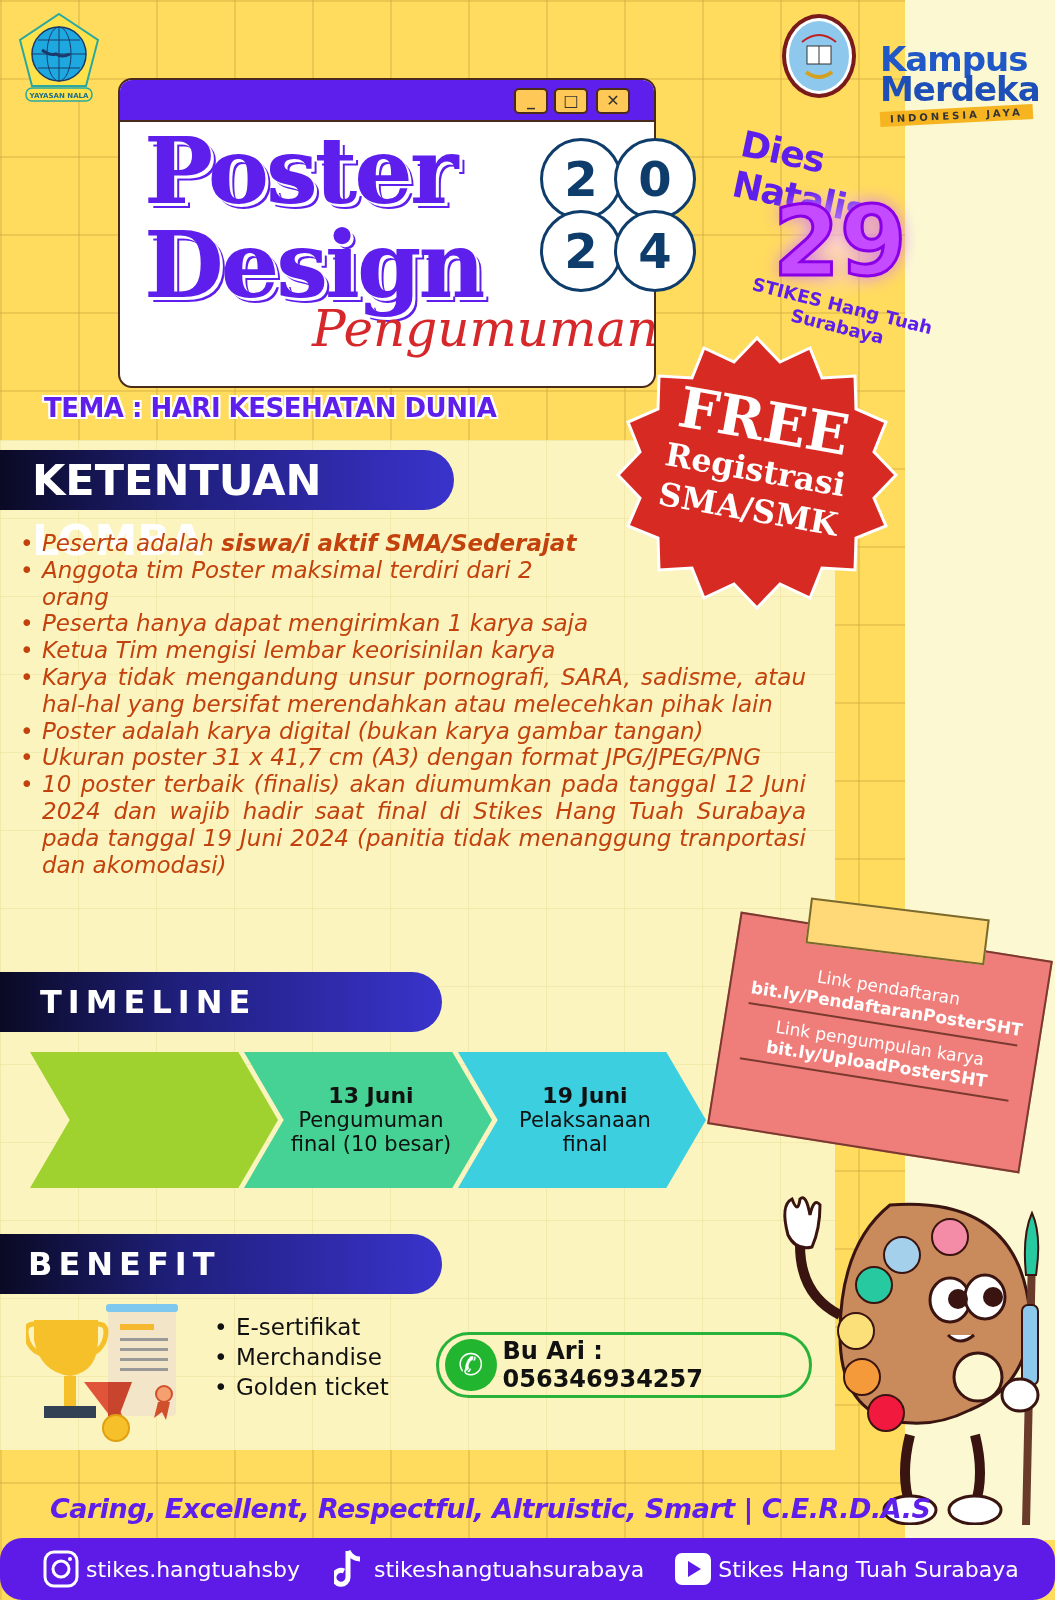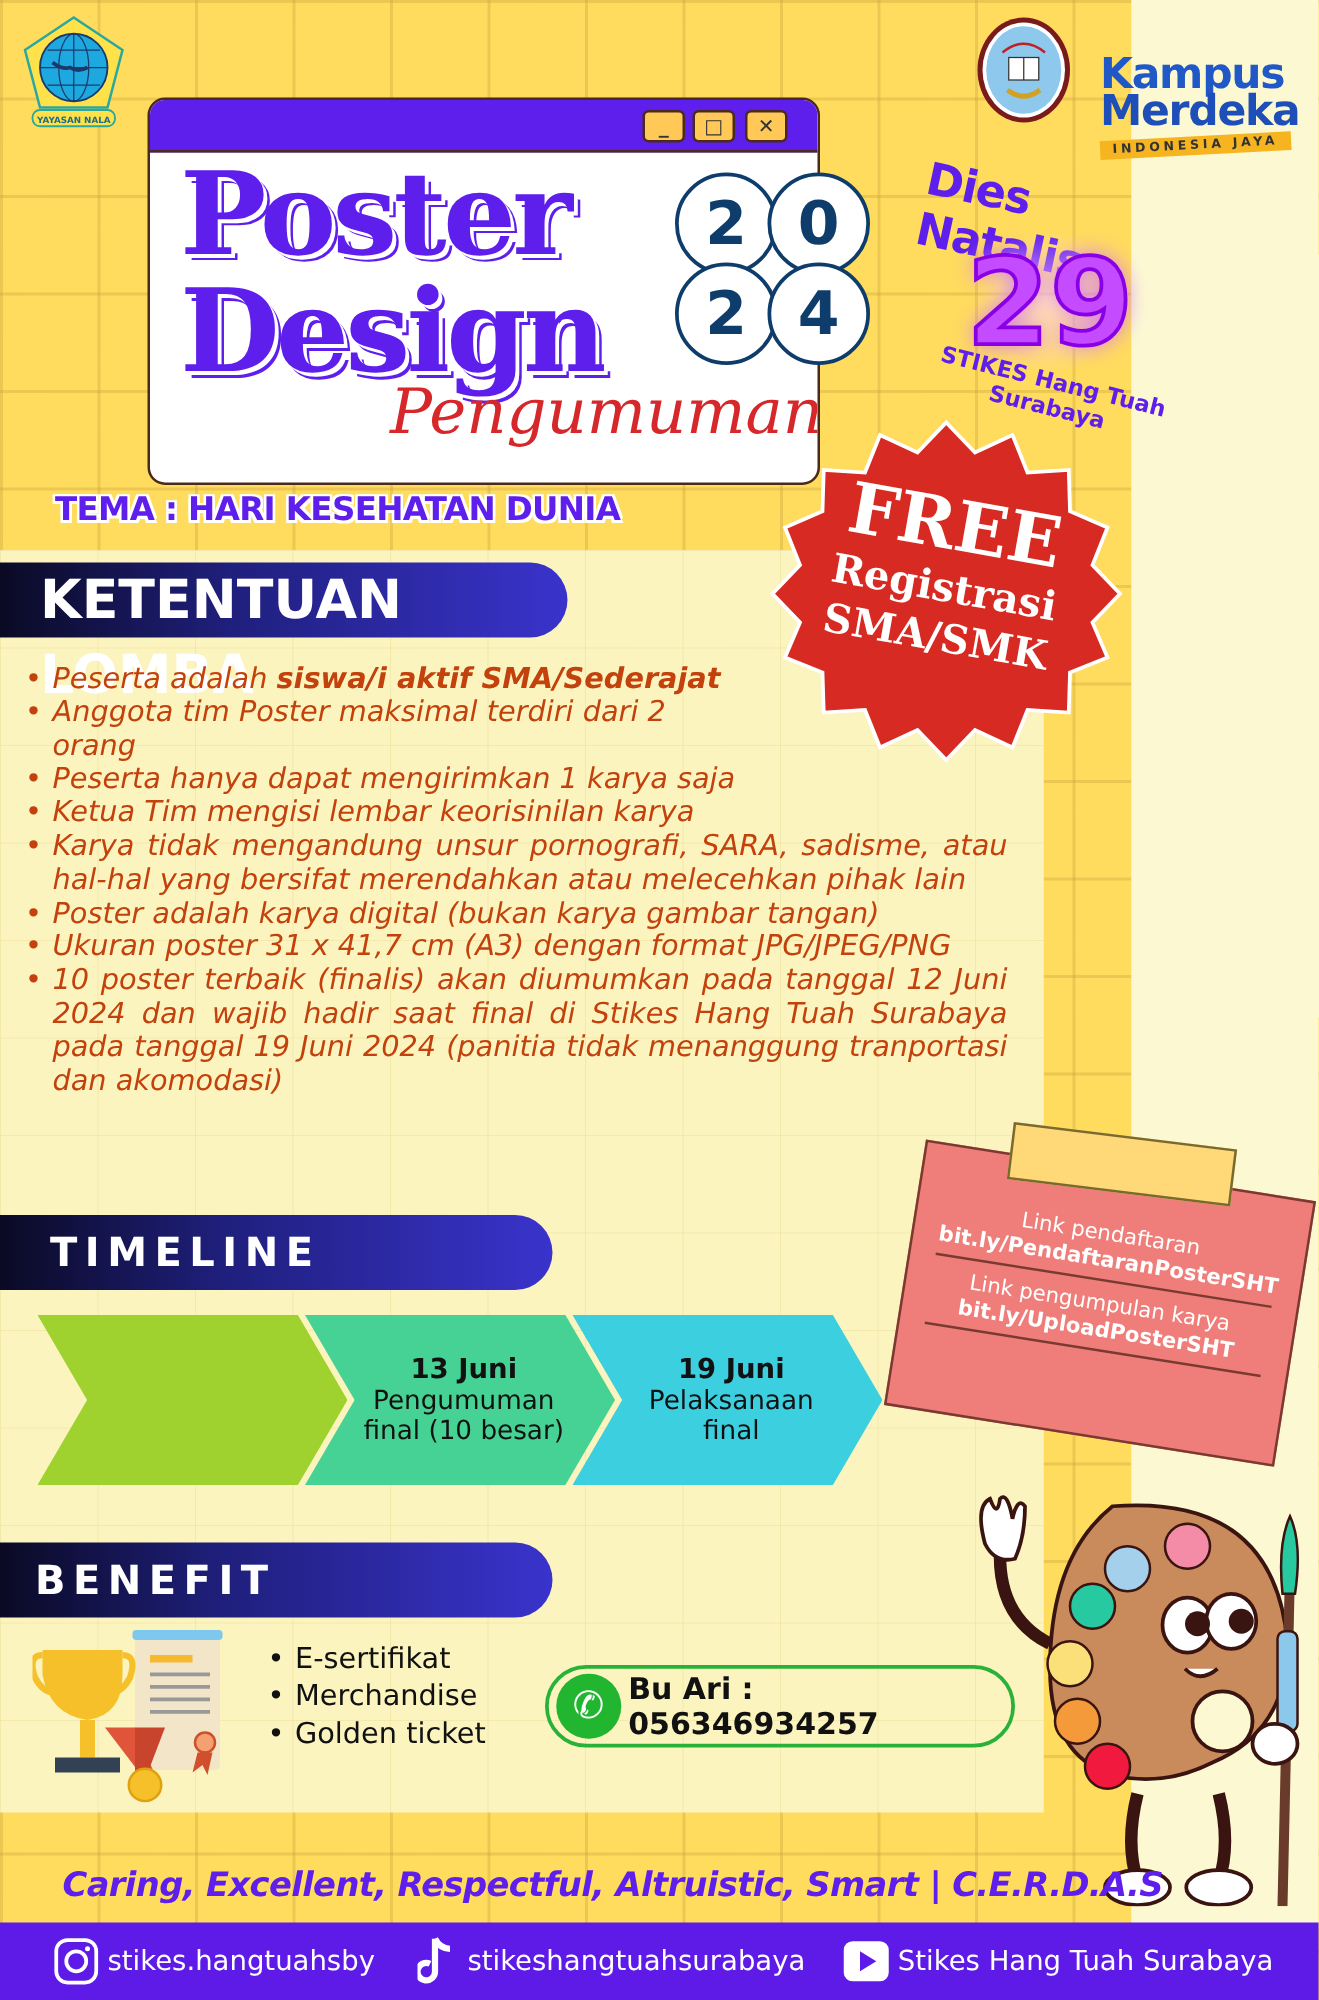--- a/index.html
+++ b/index.html
@@ -103,21 +103,21 @@
   .benefit-list li::before { content: "•"; position: absolute; left: 4px; }
 
   .contact { left: 436px; top: 1332px; width: 376px; height: 66px; border: 3px solid #28B23A; border-radius: 33px; display: flex; align-items: center; padding-left: 6px; }
   .phone-icon { width: 52px; height: 52px; border-radius: 50%; background: #22B530; color: #fff; font-size: 30px; text-align: center; line-height: 52px; }
   .contact-text { margin-left: 6px; font-weight: bold; font-size: 24px; color: #111; }
 
   .mascot { left: 760px; top: 1185px; width: 295px; height: 340px; }
 
   .motto { left: 50px; top: 1493px; font-weight: bold; font-style: italic; font-size: 27px; color: #5E1EEB; letter-spacing: -0.5px; }
 
-  .footer { left: 0; top: 1538px; width: 1055px; height: 62px; background: #5E1BE8; display: flex; align-items: center; padding-left: 42px; color: #fff; font-size: 22px; }
+  .footer { left: 0; top: 1538px; width: 1055px; height: 62px; background: #5E1BE8; display: flex; align-items: center; padding-left: 42px; color: #fff; font-size: 22px; border-radius: 22px; }
   .social { display: flex; align-items: center; margin-right: 30px; }
   .social-icon { width: 38px; height: 40px; margin-right: 6px; display: flex; align-items: center; justify-content: center; }
 </style>
 </head>
 <body>
 
 <div class="abs right-strip"></div>
 <div class="abs content-panel"></div>
 
 <div class="abs logo-nala">

